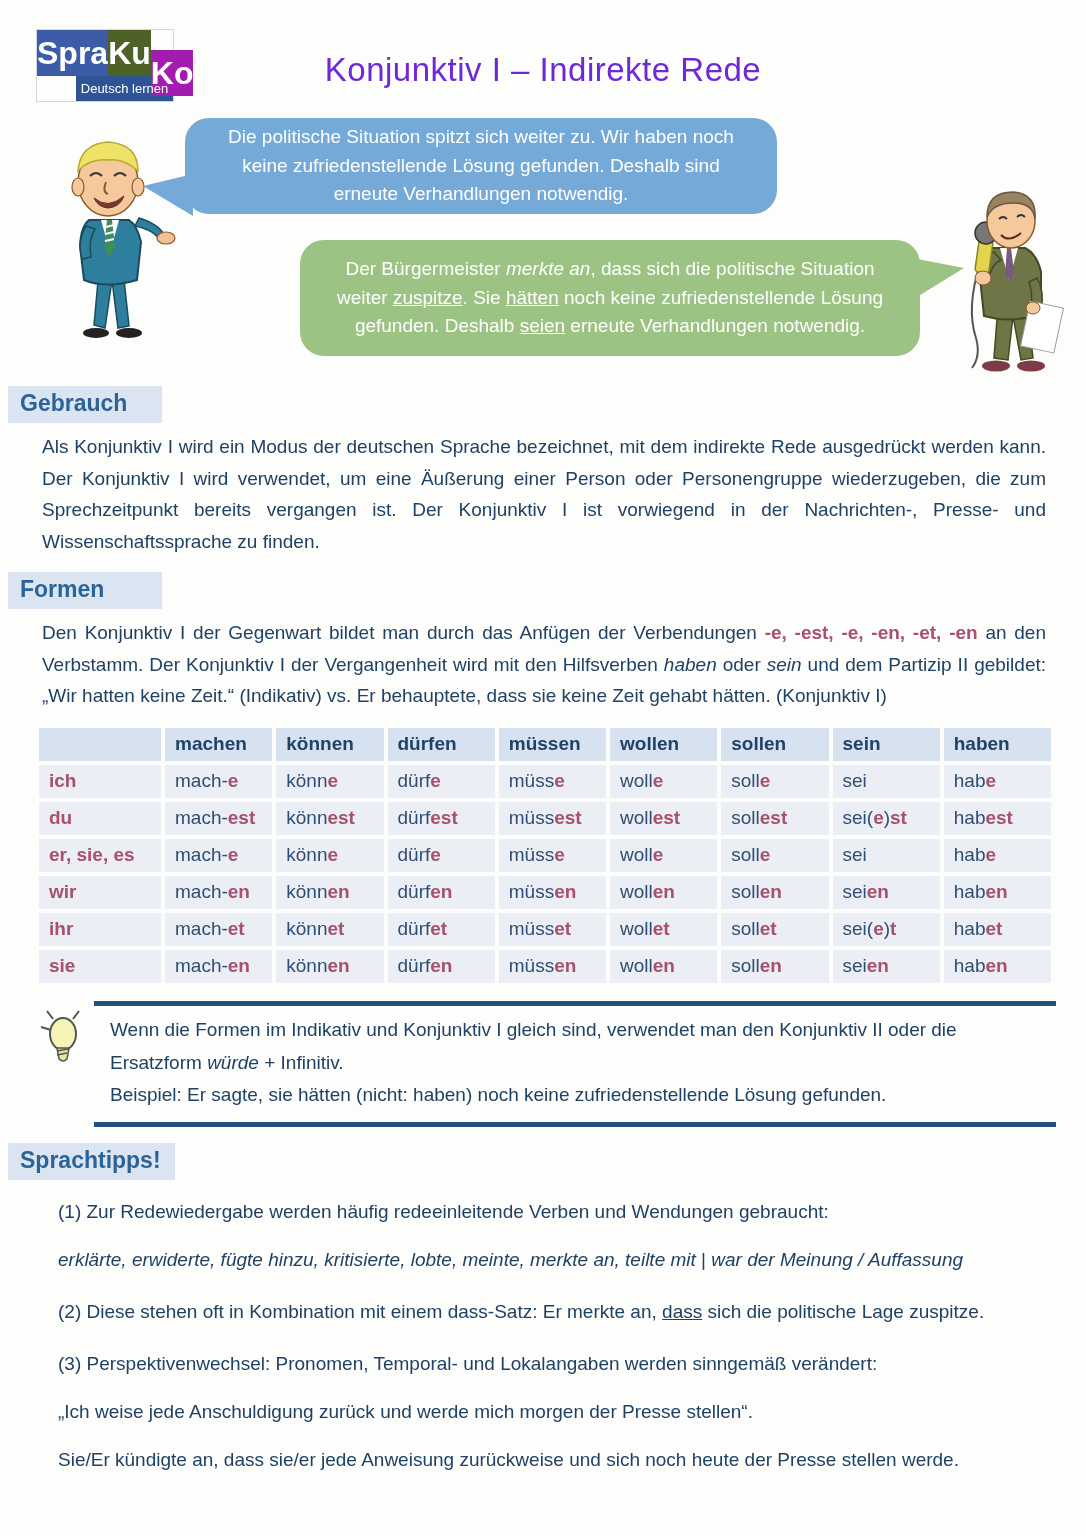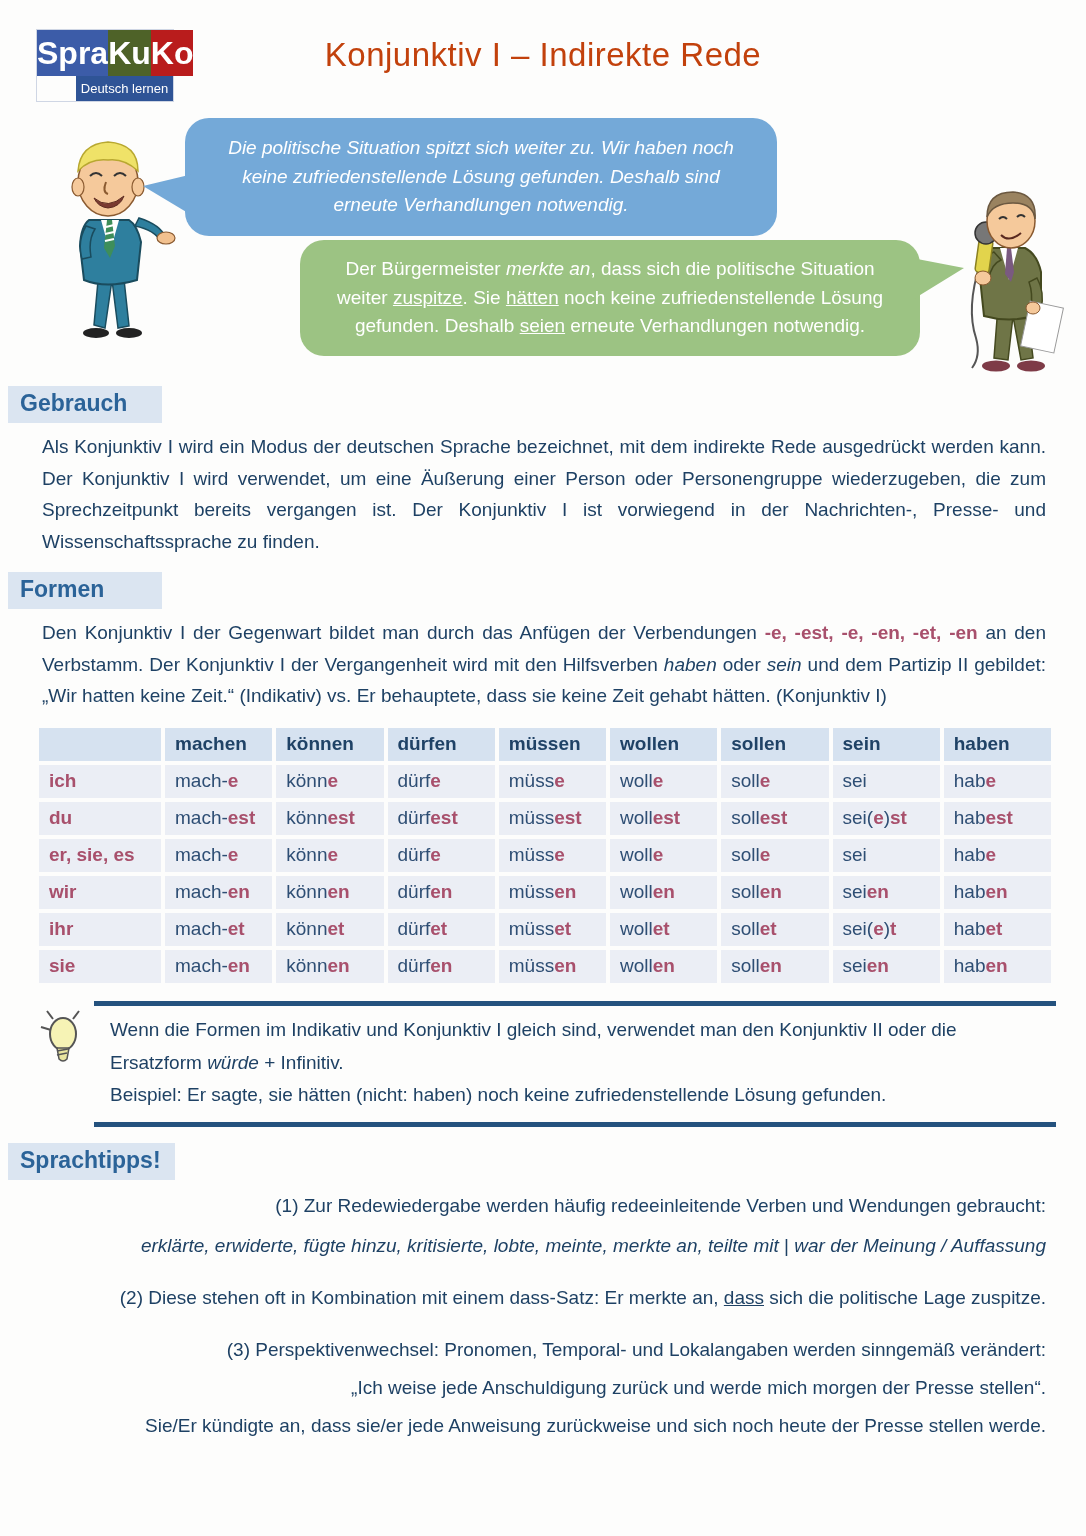--- a/index.html
+++ b/index.html
@@ -14,33 +14,33 @@
 
   
   .hdr{position:relative;height:104px;}
   .logo{position:absolute;left:37px;top:30px;width:136px;line-height:0;
         box-shadow:0 0 0 1px #cfd6e4;}
   .logo-top{display:flex;height:46px;}
   .logo-top span{display:flex;align-items:center;justify-content:center;
         color:#fff;font-size:32px;font-weight:bold;height:100%;}
   .logo-spra{background:#3C5CA8;flex:3.1;}
   .logo-ku{background:#4E6228;flex:2.1;}
-  .logo-ko{background:#b91c1c;flex:2.2;}
+  .logo-ko{background:#a21caf;flex:2.2;margin-top:20px;}
   .logo-bottom{background:#2F5496;color:#fff;font-size:13px;height:25px;
         display:flex;align-items:center;justify-content:center;margin-left:39px;}
-  .title{position:absolute;left:0;right:0;top:36px;margin:0;text-align:center;
-        font-size:33px;font-weight:normal;color:#c2410c;letter-spacing:.5px;}
+  .title{position:absolute;left:0;right:0;top:36px;margin:15px;text-align:center;
+        font-size:33px;font-weight:normal;color:#6d28d9;letter-spacing:.5px;}
 
   
   .dialog{position:relative;height:278px;}
   .char{position:absolute;}
   .bubble{position:absolute;color:#fff;border-radius:24px;box-sizing:border-box;
         line-height:1.5;}
   .bubble-blue{left:185px;top:14px;width:592px;background:#74A9D8;
-        padding:16px 30px;text-align:center;font-style:italic;}
+        padding:5px 30px;text-align:center;}
   .bubble-blue::before{content:"";position:absolute;left:-42px;top:56px;
         border-top:12px solid transparent;border-bottom:30px solid transparent;
         border-right:50px solid #74A9D8;}
   .bubble-green{left:300px;top:136px;width:620px;background:#9CC383;
         padding:15px 26px;text-align:center;}
   .bubble-green::before{content:"";position:absolute;right:-44px;top:18px;
         border-top:10px solid transparent;border-bottom:32px solid transparent;
         border-left:52px solid #9CC383;}
 
   
@@ -63,21 +63,21 @@
 
   
   .tipwrap{display:flex;margin:14px 30px 0 36px;justify-content:space-between;}
   .bulb{width:58px;flex:0 0 58px;padding-top:4px;}
   .tipbox{flex:1;border-top:5px solid #24527E;border-bottom:5px solid #24527E;
         padding:8px 4px 10px 16px;}
   .tipbox p{margin:0;line-height:1.72;}
 
   
   .tips{margin:10px 40px 0 42px;}
-  .tips p{margin:0;line-height:1.68;text-align:right;}
+  .tips p{margin:16px;line-height:1.68;}
   .gap-lg{margin-top:20px !important;} .gap-sm{margin-top:6px !important;}
   .gap-md{margin-top:8px !important;}
 
   
   .footer{margin:12px 40px 0 45px;border-top:2px solid #8FA9C2;
         padding-top:7px;text-align:right;}
   .footer a{color:#417AA6;text-decoration:none;}
 </style>
 </head>
 <body>

